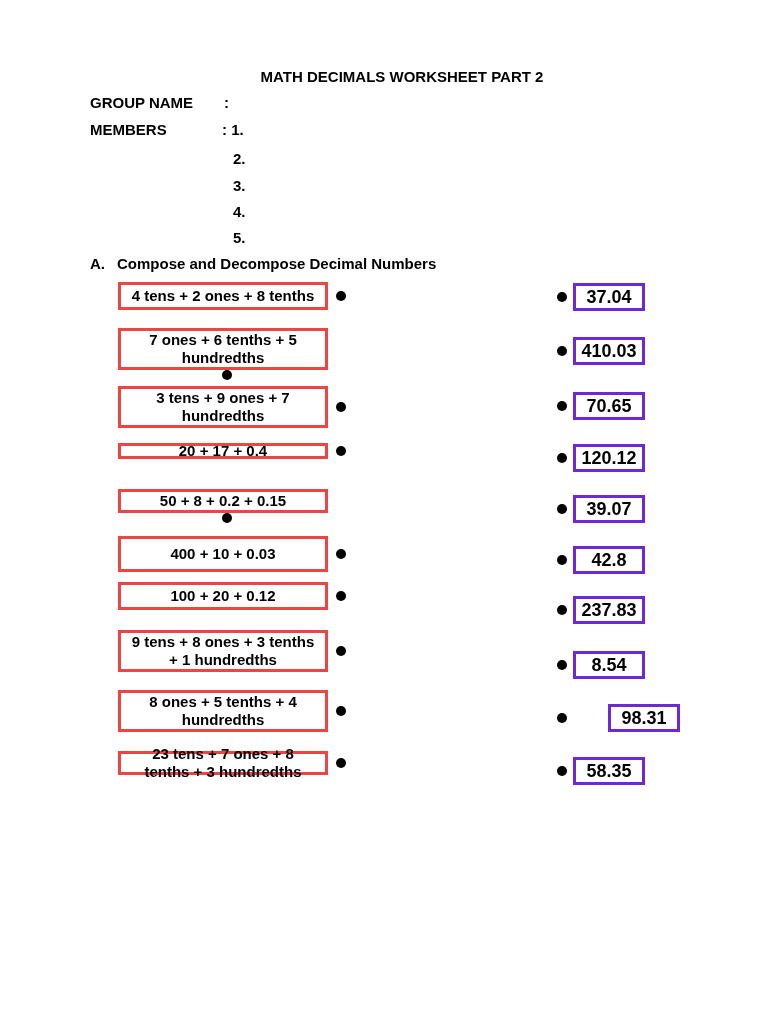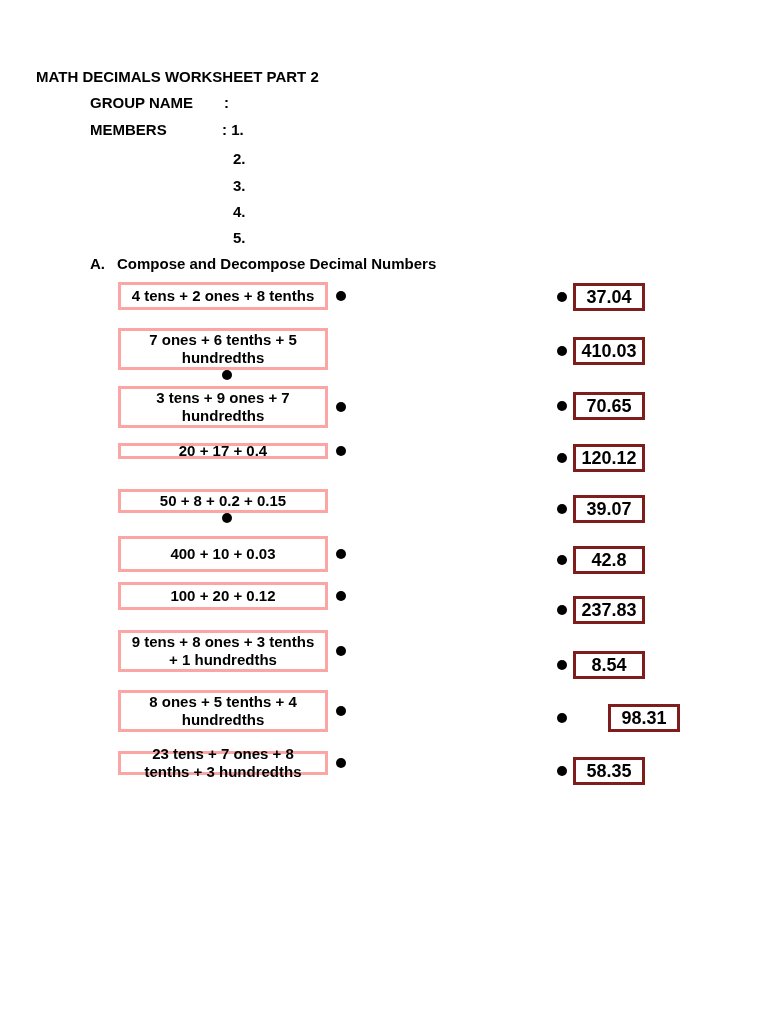--- a/index.html
+++ b/index.html
@@ -12,41 +12,42 @@
     font-family: "Liberation Sans", "DejaVu Sans", sans-serif;
     font-weight: 700;
     color: #000000;
     overflow: hidden;
   }
   .title {
     position: absolute;
     top: 69px;
     left: 0;
     width: 768px;
+    text-align: center;
     font-size: 15px;
     line-height: 15px;
     padding-left: 36px;
   }
   .abs {
     position: absolute;
     font-size: 15px;
     line-height: 15px;
     white-space: pre;
   }
   
   .lrow {
     position: absolute;
     left: 118px;
     display: flex;
     align-items: center;
   }
   .lbox {
     width: 210px;
     height: 100%;
-    border: 3px solid #fca5a5;
+    border: 3px solid #ef4444;
     background: #ffffff;
     display: flex;
     align-items: center;
     justify-content: center;
     text-align: center;
     padding: 0 7px;
     font-size: 15px;
     line-height: 18px;
   }
   .lrow.one .lbox { white-space: nowrap; }
@@ -62,21 +63,21 @@
     position: absolute;
     left: 557px;
     height: 28px;
     display: flex;
     align-items: center;
   }
   .rrow .dot { margin-right: 6px; }
   .rbox {
     width: 72px;
     height: 28px;
-    border: 3px solid #7f1d1d;
+    border: 3px solid #6d28d9;
     background: #ffffff;
     display: flex;
     align-items: center;
     justify-content: center;
     font-size: 18px;
     line-height: 18px;
     white-space: nowrap;
   }
 </style>
 </head>

